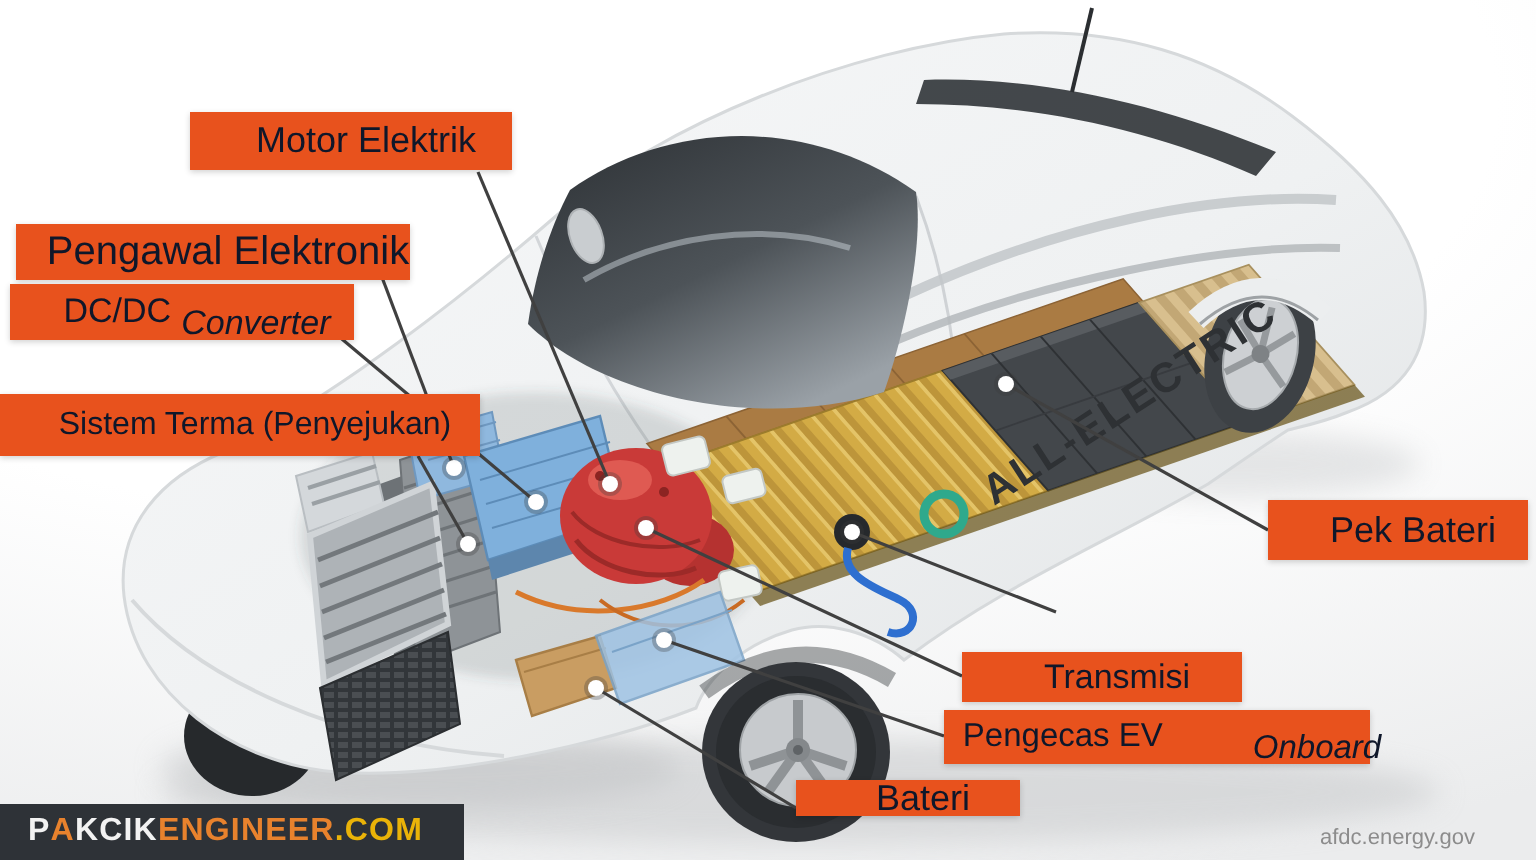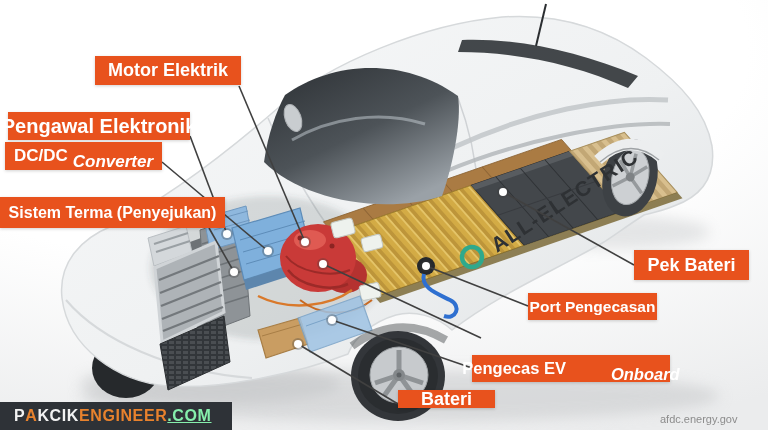--- a/index.html
+++ b/index.html
@@ -1,28 +1,28 @@
 <!DOCTYPE html>
 <html><head>
 <meta charset="utf-8">
 <style>
   html,body{margin:0;padding:0;background:#fff;}
   .stage{position:relative;width:768px;height:430px;overflow:hidden;
          background:radial-gradient(120% 95% at 35% 12%, #ffffff 52%, #ebeced 100%);
          font-family:"Liberation Sans",sans-serif;}
   .stage svg{position:absolute;left:0;top:0;}
-  .callout{position:absolute;background:#E8521D;color:#ffffff;font-weight:bold;
+  .callout{position:absolute;background:#E8521D;color:#0f172a;font-weight:normal;
            display:flex;align-items:center;justify-content:center;white-space:nowrap;
-           box-shadow:0 1px 3px rgba(0,0,0,.18);z-index:5;}
+           box-shadow:0 1px 3px rgba(0,0,0,.18);z-index:5;padding-left:15px;}
   .callout .it{font-style:italic;}
   .callout .it:not(:empty){margin-left:5px;margin-top:12px;}
   .brandbar{position:absolute;left:0;top:402px;width:232px;height:28px;background:#2E3237;
             display:flex;align-items:center;padding-left:14px;box-sizing:border-box;
             font-weight:bold;font-size:16px;letter-spacing:.6px;z-index:6;}
-  .b-white{color:#F2F2F2;} .b-orange{color:#E8822D;} .b-dark{color:#86efac;text-decoration:underline;}
+  .b-white{color:#F2F2F2;} .b-orange{color:#E8822D;} .b-dark{color:#eab308;}
   .credit{position:absolute;left:660px;top:413px;font-size:11px;color:#8C8C8C;z-index:6;}
 </style>
 </head>
 <body>
 
 <div class="stage">
 
 <svg width="768" height="430" viewBox="0 0 768 430">
   <defs>
     <filter id="soft" x="-60%" y="-60%" width="220%" height="220%">
@@ -270,22 +270,22 @@
 <div class="callout" style="left:5px;top:142px;width:157px;height:28px;font-size:17px;">
   <span>DC/DC</span>
       <span class="it">Converter</span>
 </div>
 <div class="callout" style="left:0px;top:197px;width:225px;height:31px;font-size:16px;">
   <span>Sistem Terma (Penyejukan)</span>
 </div>
 <div class="callout" style="left:634px;top:250px;width:115px;height:30px;font-size:18px;text-align:center;">
   <span>Pek Bateri</span>
 </div>
-<div class="callout" style="left:528px;top:293px;width:129px;height:27px;font-size:15.5px;">
-  <span>Port Pengecasan</span>
+<div class="callout" style="left:481px;top:326px;width:125px;height:25px;font-size:17px;">
+  <span>Transmisi</span>
 </div>
 <div class="callout" style="left:472px;top:355px;width:198px;height:27px;font-size:16.5px;gap:40px;">
   <span>Pengecas EV</span>
       <span class="it">Onboard</span>
 </div>
 <div class="callout" style="left:398px;top:390px;width:97px;height:18px;font-size:18px;">
   <span>Bateri</span>
 </div>
 
 <div class="brandbar">

